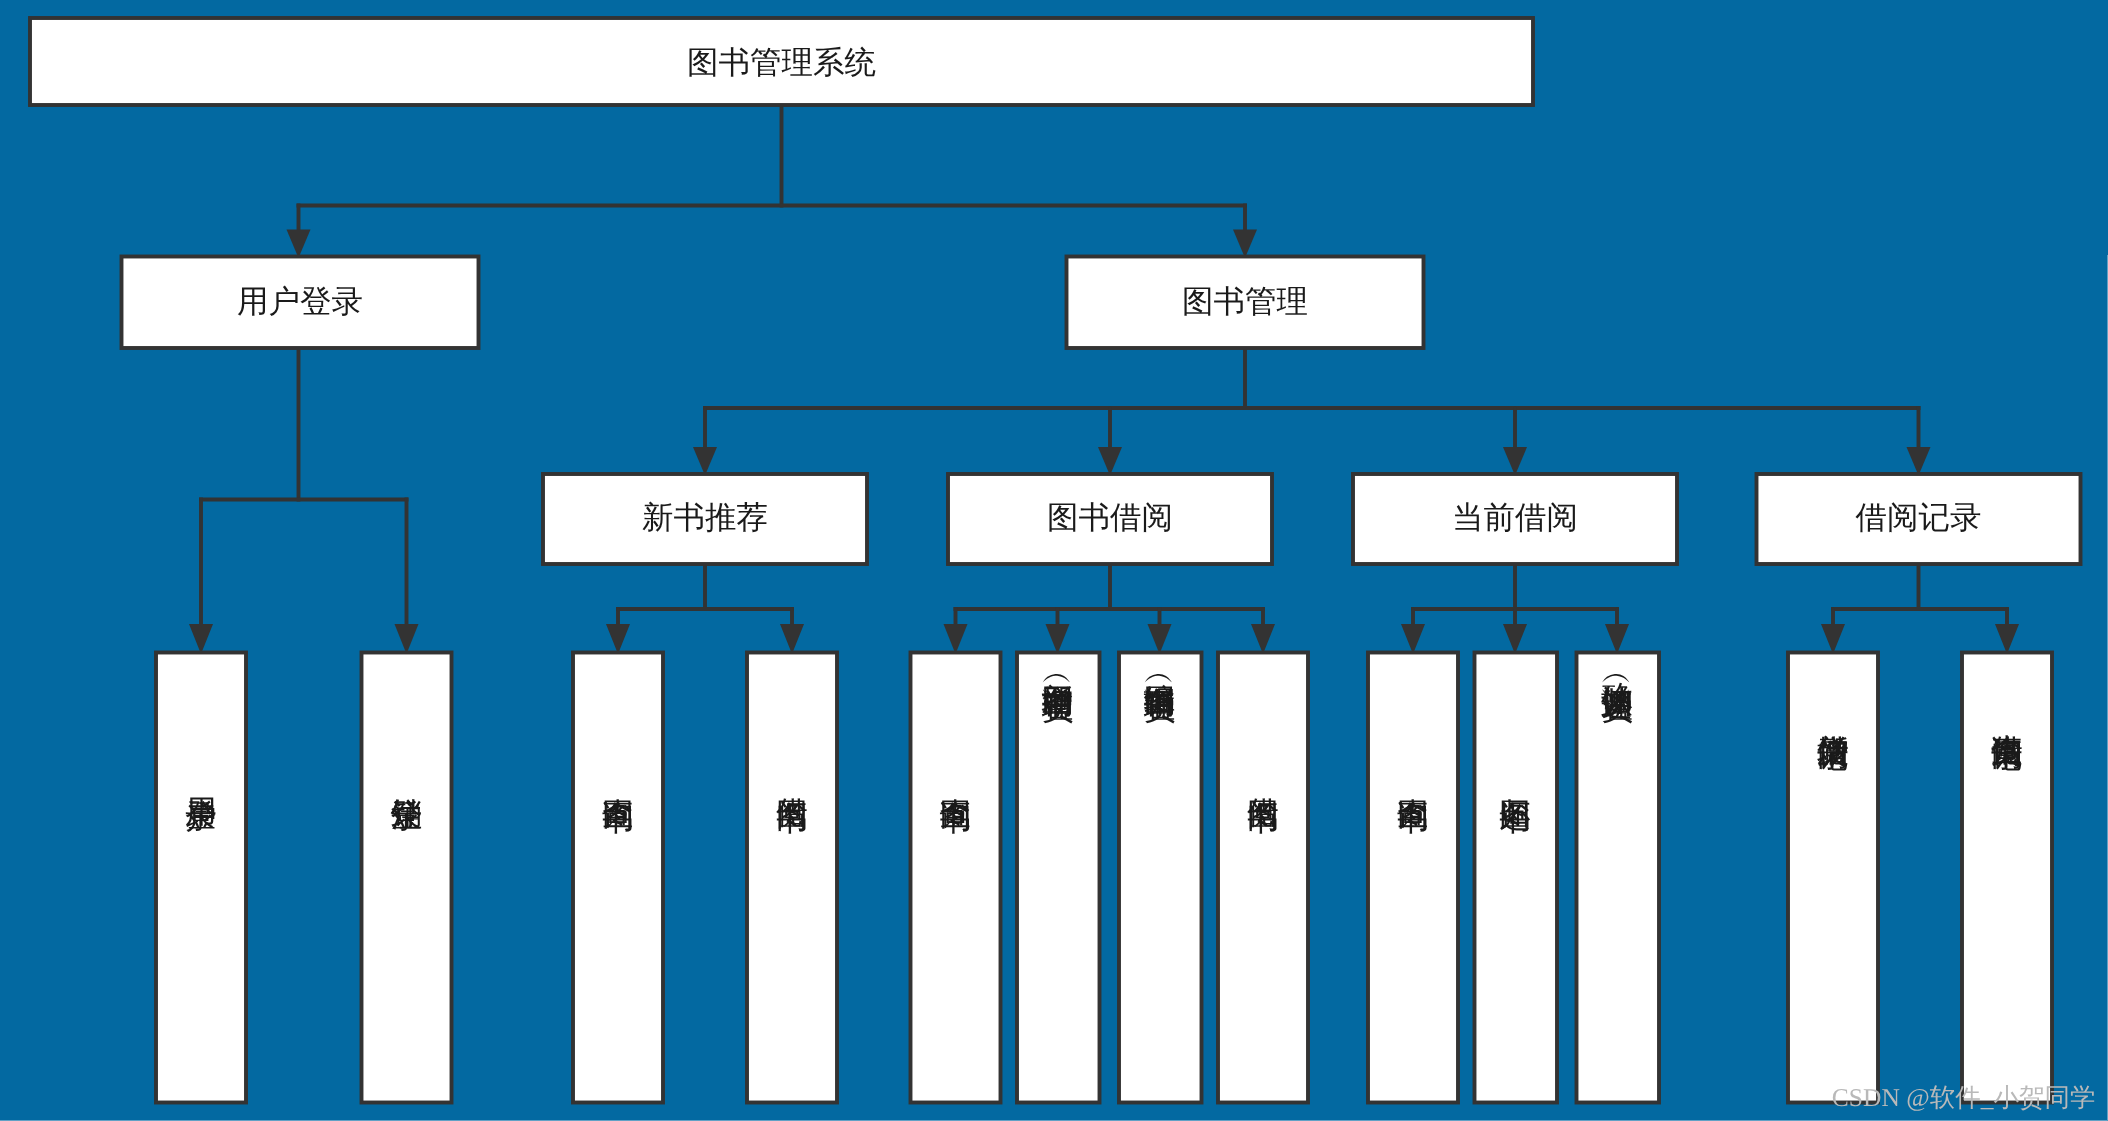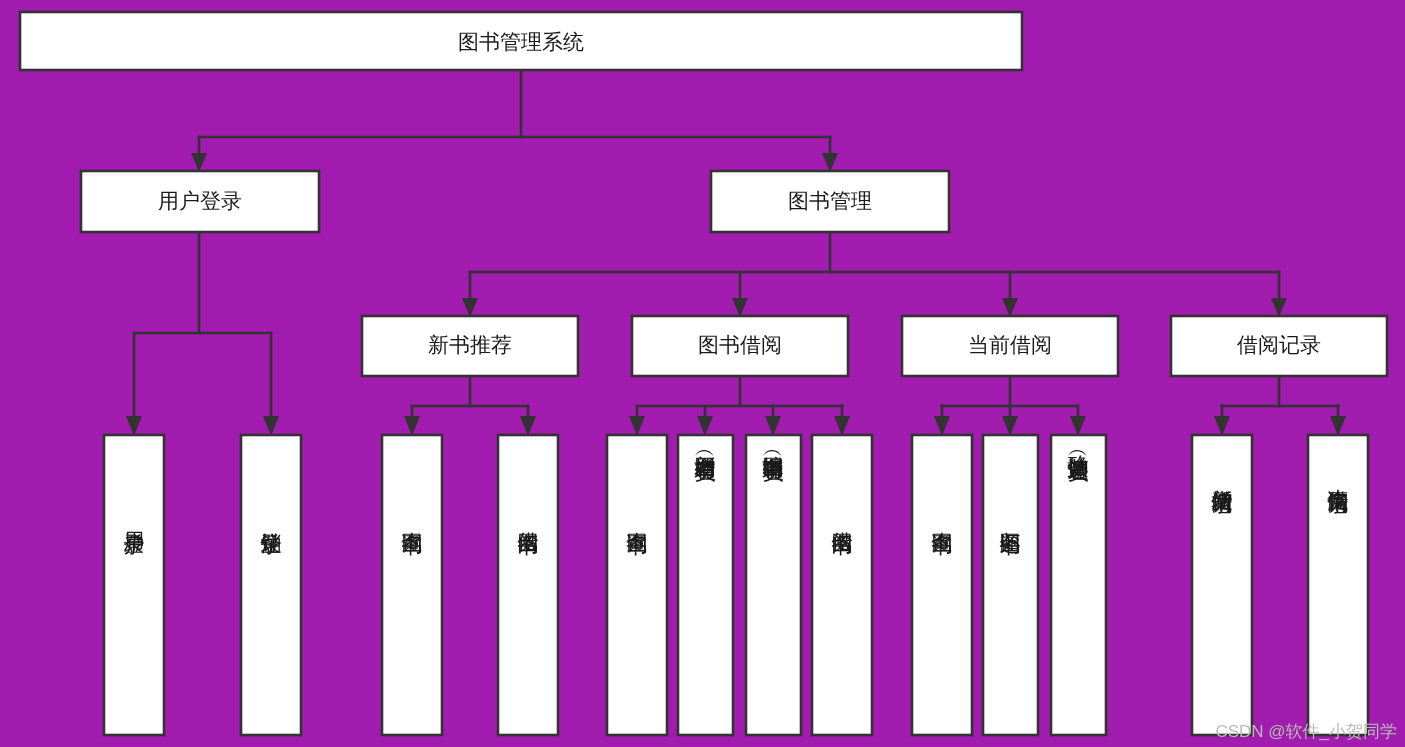--- a/index.html
+++ b/index.html
@@ -10,21 +10,21 @@
   body {
     width: 1405px;
     height: 747px;
     font-family: "DejaVu Sans", "Liberation Sans", sans-serif;
     overflow: hidden;
   }
   #diagram-root {
     position: relative;
     width: 1405px;
     height: 747px;
-    background: #a21caf;
+    background: #0369a1;
   }
   svg#flow-svg {
     position: absolute;
     left: 0;
     top: 0;
     width: 1405px;
     height: 747px;
   }
   .node-box {
     fill: #ffffff;
@@ -53,21 +53,21 @@
     font-size: 21px;
     fill: #1a1a1a;
     writing-mode: vertical-rl;
     text-orientation: upright;
     letter-spacing: 1px;
   }
   .watermark-text {
     position: absolute;
     right: 8px;
     bottom: 4px;
-    font-family: Liberation Sans, sans-serif;
+    font-family: Liberation Serif, serif;
     font-size: 17px;
     color: #b9b9b9;
     white-space: nowrap;
     pointer-events: none;
   }
 </style>
 </head>
 <body>
 
 <div id="diagram-root">

